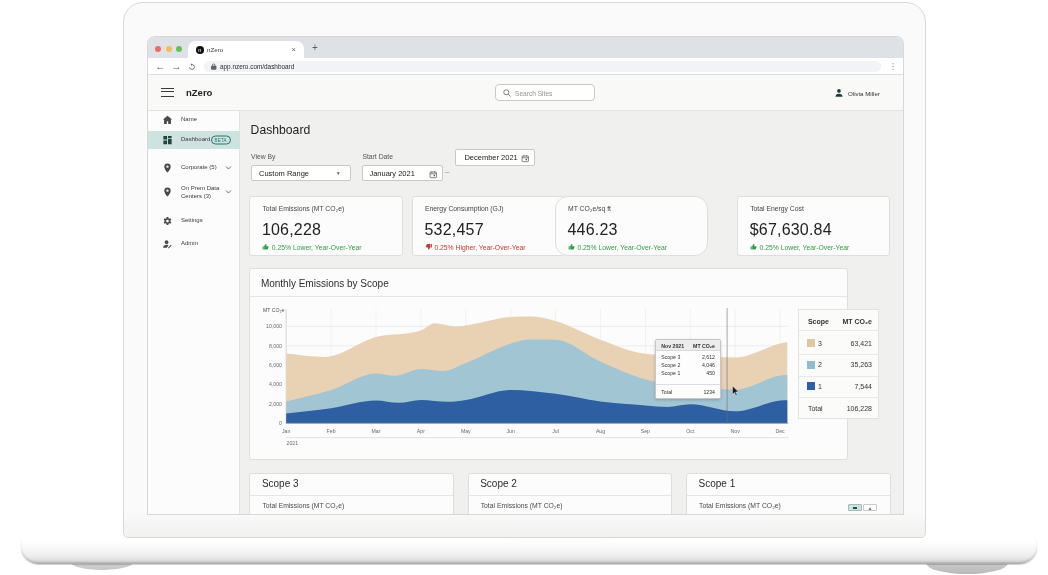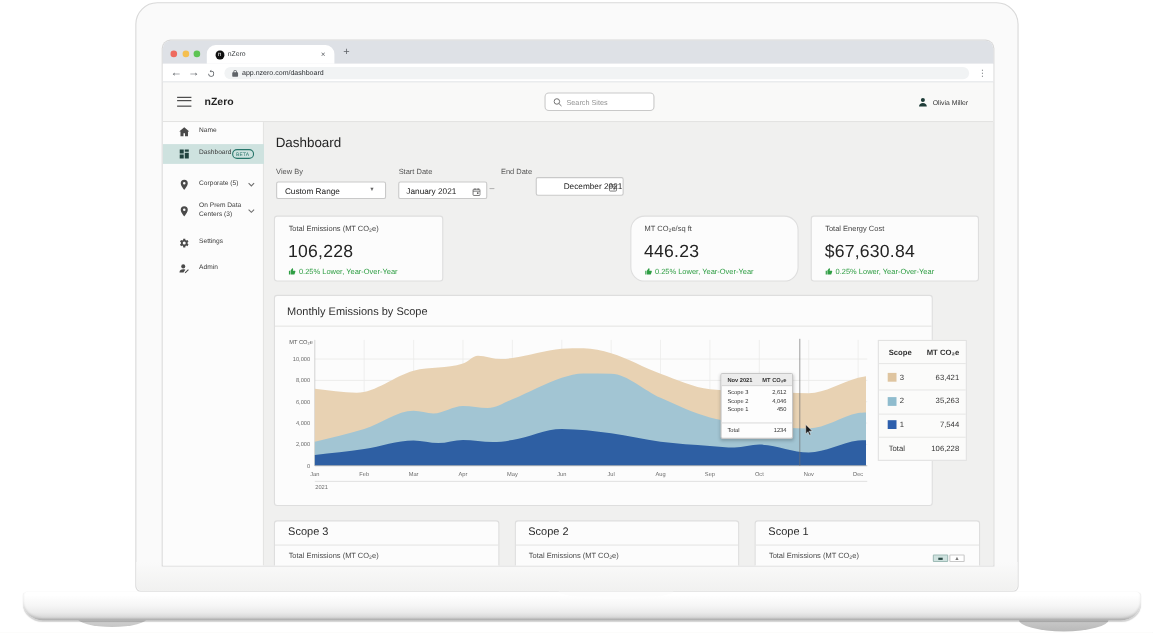--- a/index.html
+++ b/index.html
@@ -136,37 +136,46 @@
      <div class="sel" style="left:122.4px;top:53.5px;width:81px;height:16.5px;line-height:15px;padding-left:6px;">January 2021
        <svg width="8.5" height="9" viewBox="0 0 24 24" style="position:absolute;right:5px;top:4px;">
               <rect x="3" y="5" width="18" height="16" rx="2" fill="none" stroke="#555" stroke-width="2"></rect>
               <line x1="3" y1="10" x2="21" y2="10" stroke="#555" stroke-width="2"></line>
               <line x1="8" y1="2.5" x2="8" y2="7" stroke="#555" stroke-width="2"></line>
               <line x1="16" y1="2.5" x2="16" y2="7" stroke="#555" stroke-width="2"></line>
               <rect x="13" y="13" width="4" height="4" fill="#555"></rect>
             </svg>
      </div>
      <span style="position:absolute;left:205px;top:56px;font-size:8px;color:#888;">–</span>
-     <div class="sel" style="left:215.4px;top:50px;width:79.7px;height:16.5px;line-height:15px;padding-left:24px;margin-left:32px;">December 2021
+     <div class="sel" style="left:215.4px;top:38px;width:79.7px;height:16.5px;line-height:15px;padding-left:8px;">December 2021
        <svg width="8.5" height="9" viewBox="0 0 24 24" style="position:absolute;right:5px;top:4px;">
               <rect x="3" y="5" width="18" height="16" rx="2" fill="none" stroke="#555" stroke-width="2"></rect>
               <line x1="3" y1="10" x2="21" y2="10" stroke="#555" stroke-width="2"></line>
               <line x1="8" y1="2.5" x2="8" y2="7" stroke="#555" stroke-width="2"></line>
               <line x1="16" y1="2.5" x2="16" y2="7" stroke="#555" stroke-width="2"></line>
               <rect x="13" y="13" width="4" height="4" fill="#555"></rect>
             </svg>
      </div>
      <div class="kpi" style="left:9.4px;">
             <span class="t">Total Emissions (MT CO₂e)</span>
             <span class="v">106,228</span>
             <span class="d" style="color:#2f9e44;"><svg width="7.5" height="7.5" viewBox="0 0 24 24" style="vertical-align:-1px;">
                 <path d="M2 10h3.5v11H2zM7 21h9.5c1 0 1.8-.6 2.1-1.5l2.3-6.8c.4-1.3-.5-2.7-1.9-2.7h-5.5l1-4.6C14.7 4 13.6 3 12.6 3c-.5 0-1 .2-1.3.6L7 9.5z" fill="#2f9e44"></path>
               </svg> 0.25% Lower, Year-Over-Year</span>
           </div>
-     <div class="kpi" style="left:333px;border-radius:13px;">
+     <div class="kpi" style="left:172.0px;">
+            <span class="t">Energy Consumption (GJ)</span>
+            <span class="v">532,457</span>
+            <span class="d" style="color:#c43a31;"><svg width="7.5" height="7.5" viewBox="0 0 24 24" style="vertical-align:-1px;">
+                <g transform="rotate(180 12 12)">
+                  <path d="M2 10h3.5v11H2zM7 21h9.5c1 0 1.8-.6 2.1-1.5l2.3-6.8c.4-1.3-.5-2.7-1.9-2.7h-5.5l1-4.6C14.7 4 13.6 3 12.6 3c-.5 0-1 .2-1.3.6L7 9.5z" fill="#c43a31"></path>
+                </g>
+              </svg> 0.25% Higher, Year-Over-Year</span>
+          </div>
+     <div class="kpi" style="left:315px;border-radius:13px;">
             <span class="t">MT CO₂e/sq ft</span>
             <span class="v">446.23</span>
             <span class="d" style="color:#2f9e44;"><svg width="7.5" height="7.5" viewBox="0 0 24 24" style="vertical-align:-1px;">
                 <path d="M2 10h3.5v11H2zM7 21h9.5c1 0 1.8-.6 2.1-1.5l2.3-6.8c.4-1.3-.5-2.7-1.9-2.7h-5.5l1-4.6C14.7 4 13.6 3 12.6 3c-.5 0-1 .2-1.3.6L7 9.5z" fill="#2f9e44"></path>
               </svg> 0.25% Lower, Year-Over-Year</span>
           </div>
      <div class="kpi" style="left:497.19999999999993px;">
             <span class="t">Total Energy Cost</span>
             <span class="v">$67,630.84</span>
             <span class="d" style="color:#2f9e44;"><svg width="7.5" height="7.5" viewBox="0 0 24 24" style="vertical-align:-1px;">

